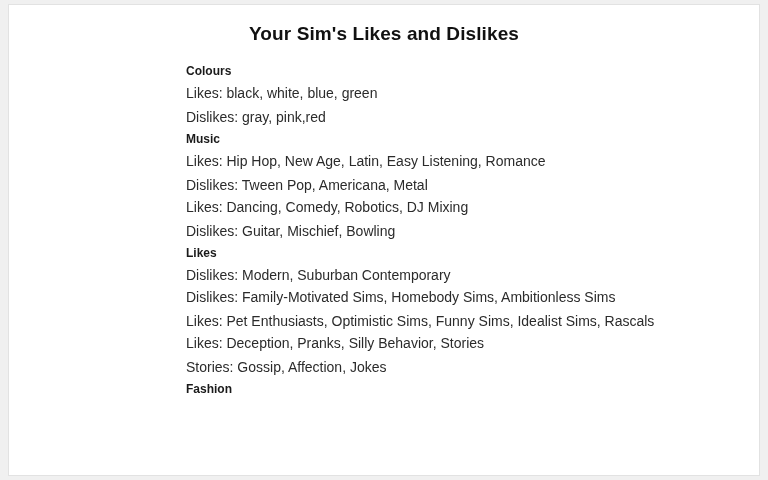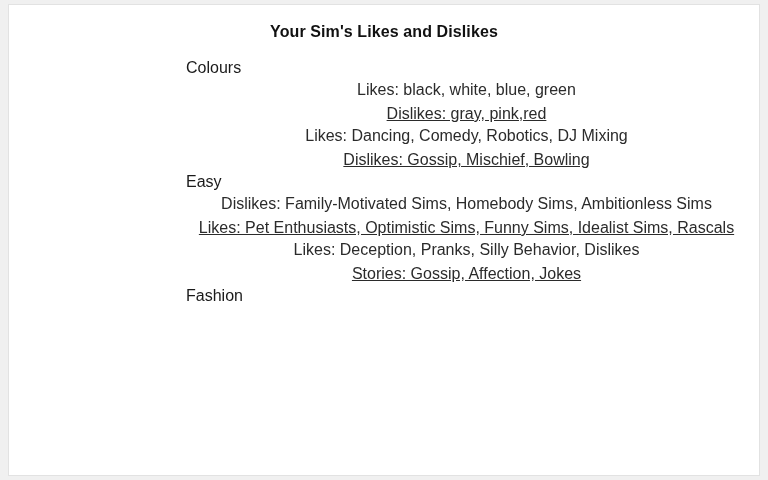--- a/index.html
+++ b/index.html
@@ -19,84 +19,88 @@
     top: 4px;
     width: 752px;
     height: 472px;
     background: #ffffff;
     border: 1px solid #e2e2e2;
     box-sizing: border-box;
     overflow: hidden;
   }
   .title {
     text-align: center;
-    font-size: 16px;
+    font-size: 19px;
     font-weight: bold;
     color: #111111;
     margin: 18px 0 0 0;
     letter-spacing: 0.1px;
   }
   .content {
     margin: 20px 0 0 0;
     padding-left: 177px;
   }
   .category {
     margin: 0 0 0 0;
   }
   .cat-name {
-    font-size: 16px;
-    font-weight: normal;
+    font-size: 12px;
+    font-weight: bold;
     color: #1a1a1a;
     margin: 0 4px 9px 0;
     line-height: 13px;
   }
   .cat-line {
-    font-size: 16px;
+    font-size: 14px;
     color: #2b2b2b;
     margin: 0 12px 11px 0;
     line-height: 13px;
-    text-align: center;
   }
   .cat-line:last-child {
     margin-bottom: 9px;
-    text-decoration: underline;
   }
 </style>
 </head>
 <body>
 
 <div class="page">
 
   <h1 class="title">Your Sim's Likes and Dislikes</h1>
 
   <div class="content">
 
     <div class="category">
       <div class="cat-name">Colours</div>
       <div class="cat-line">Likes: black, white, blue, green</div>
       <div class="cat-line">Dislikes: gray, pink,red</div>
     </div>
 
+    <div class="category">
+      <div class="cat-name">Music</div>
+      <div class="cat-line">Likes: Hip Hop, New Age, Latin, Easy Listening, Romance</div>
+      <div class="cat-line">Dislikes: Tween Pop, Americana, Metal</div>
+    </div>
 
     <div class="category">
       <div class="cat-line">Likes: Dancing, Comedy, Robotics, DJ Mixing</div>
-      <div class="cat-line">Dislikes: Gossip, Mischief, Bowling</div>
+      <div class="cat-line">Dislikes: Guitar, Mischief, Bowling</div>
     </div>
 
     <div class="category">
-      <div class="cat-name">Easy</div>
+      <div class="cat-name">Likes</div>
+      <div class="cat-line">Dislikes: Modern, Suburban Contemporary</div>
     </div>
 
     <div class="category">
       <div class="cat-line">Dislikes: Family-Motivated Sims, Homebody Sims, Ambitionless Sims</div>
       <div class="cat-line">Likes: Pet Enthusiasts, Optimistic Sims, Funny Sims, Idealist Sims, Rascals</div>
     </div>
 
     <div class="category">
-      <div class="cat-line">Likes: Deception, Pranks, Silly Behavior, Dislikes</div>
+      <div class="cat-line">Likes: Deception, Pranks, Silly Behavior, Stories</div>
       <div class="cat-line">Stories: Gossip, Affection, Jokes</div>
     </div>
 
     <div class="category">
       <div class="cat-name">Fashion</div>
 
     </div>
 
   </div>
 </div>

